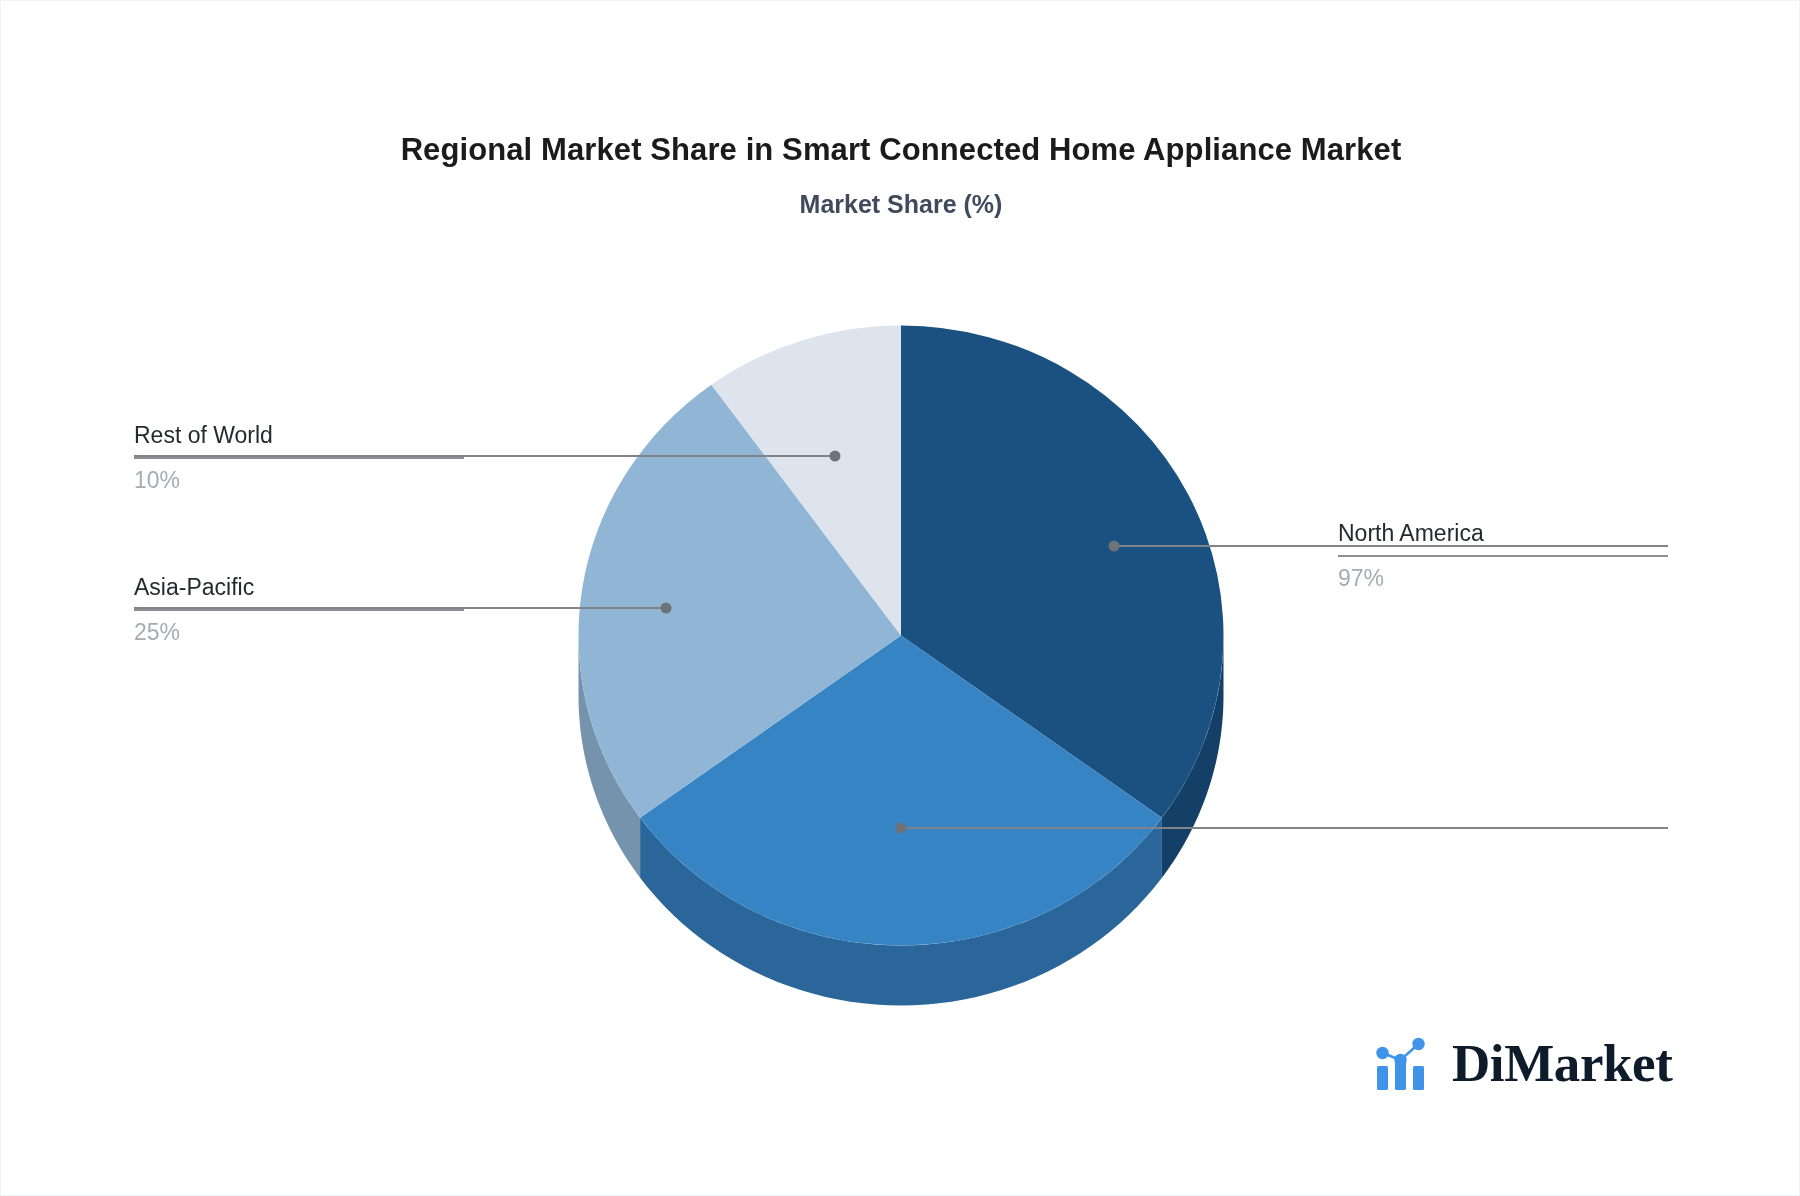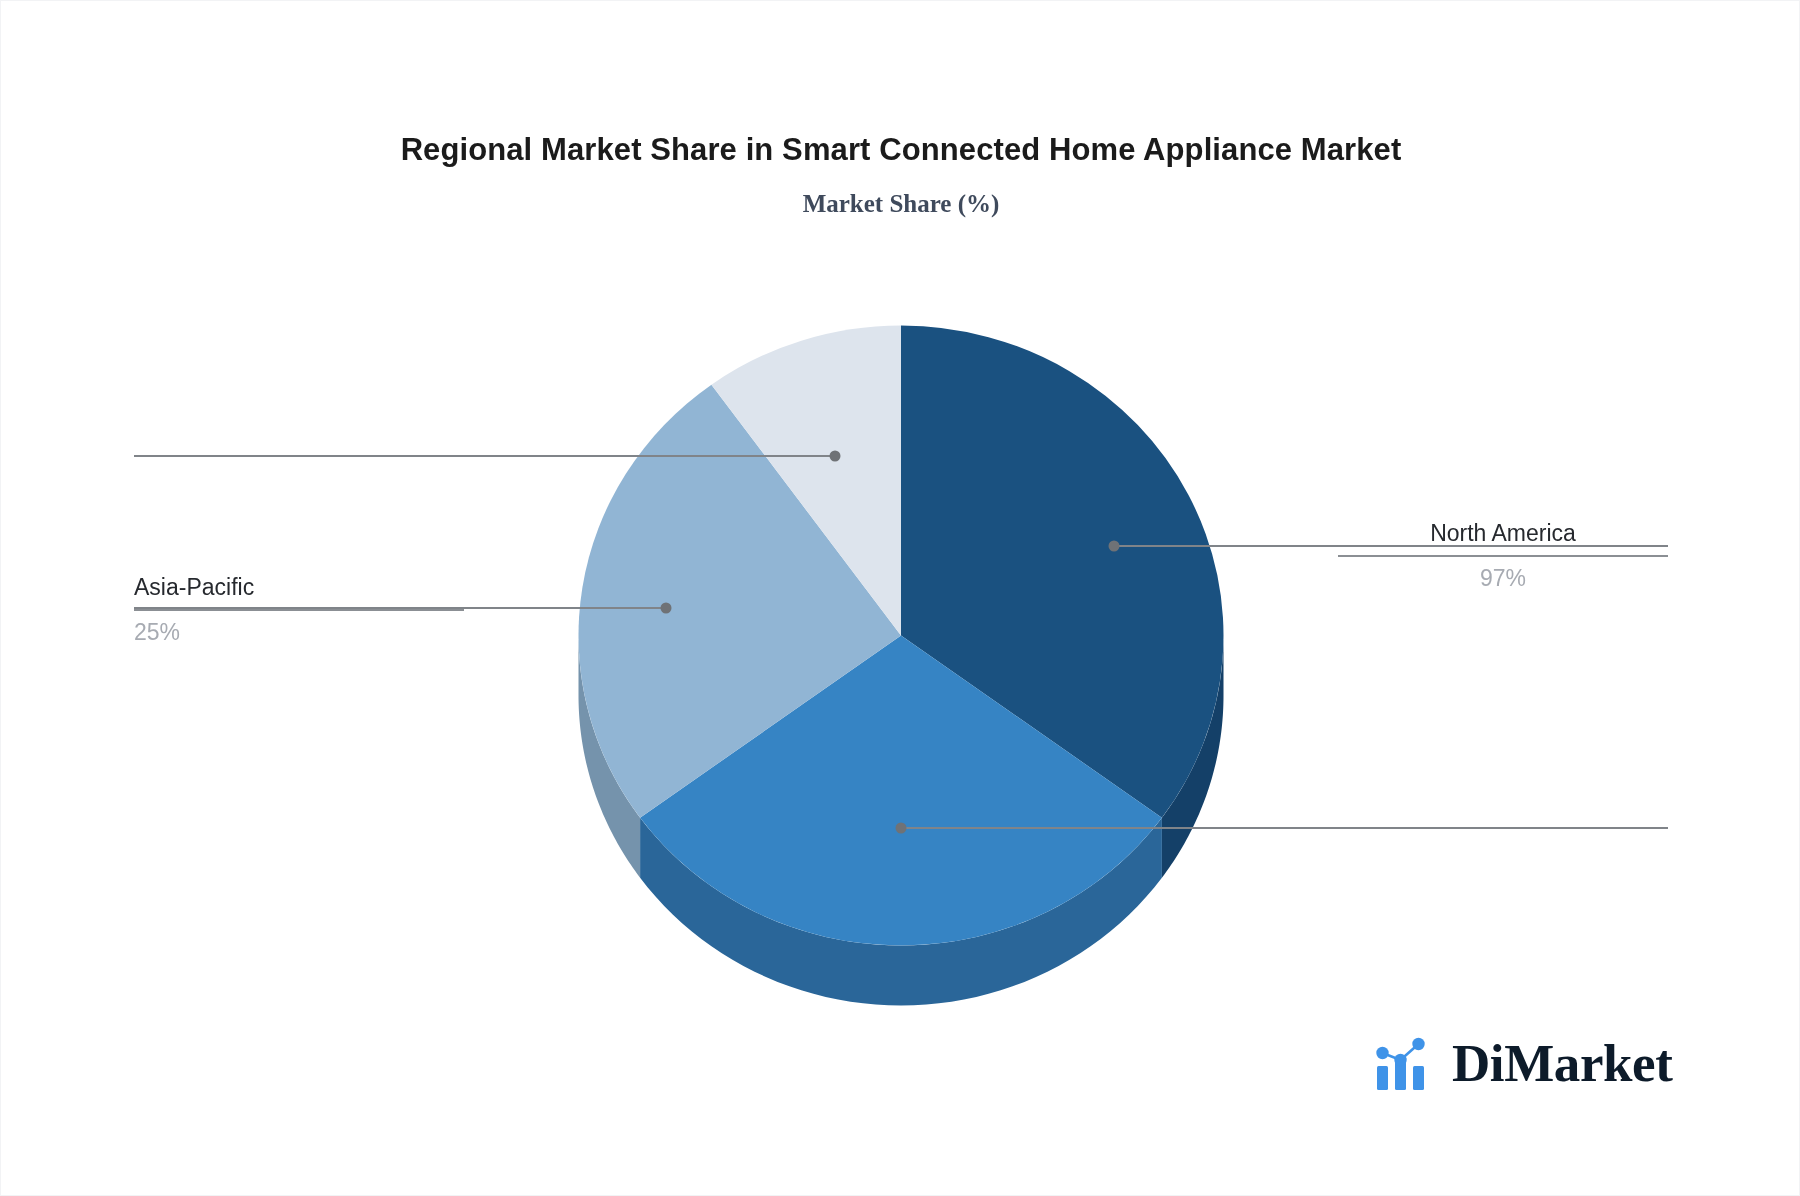--- a/index.html
+++ b/index.html
@@ -34,21 +34,20 @@
     color: #1b1b1b;
     letter-spacing: 0.1px;
     line-height: 1.2;
   }
   .chart-subtitle {
     margin-top: 21px;
     font-size: 25px;
     font-weight: bold;
     color: #3f4a5c;
     line-height: 1.2;
-    font-family: Liberation Serif, serif;
   }
 
   
   #pie-svg {
     position: absolute;
     left: 0;
     top: 0;
     width: 1800px;
     height: 1196px;
   }
@@ -70,21 +69,21 @@
     margin-top: 7px;
     width: 100%;
   }
   .callout .value {
     font-size: 23px;
     color: #a7abb2;
     line-height: 1.25;
     margin-top: 7px;
   }
   .callout.left { text-align: left; }
-  .callout.right { text-align: center; }
+  .callout.right { text-align: left; }
 
   #callout-rest-of-world { left: 133px; top: 420px; }
   #callout-asia-pacific  { left: 133px; top: 572px; }
   #callout-north-america { left: 1337px; top: 518px; }
   #callout-europe        { left: 1337px; top: 800px; }
 
   
   #logo {
     position: absolute;
     left: 1374px;
@@ -135,20 +134,25 @@
       <g>
       <line x1="133" y1="607" x2="665" y2="607" stroke="#808489" stroke-width="2.2"></line>
       <circle cx="665" cy="607" r="5.5" fill="#6f7276"></circle>
     </g>
       <g>
       <line x1="133" y1="455" x2="834" y2="455" stroke="#808489" stroke-width="2.2"></line>
       <circle cx="834" cy="455" r="5.5" fill="#6f7276"></circle>
     </g>
     </svg>
 
+  <div class="callout left" id="callout-rest-of-world">
+    <div class="name">Rest of World</div>
+    <div class="rule"></div>
+    <div class="value">10%</div>
+  </div>
 
   <div class="callout left" id="callout-asia-pacific">
     <div class="name">Asia-Pacific</div>
     <div class="rule"></div>
     <div class="value">25%</div>
   </div>
 
   <div class="callout right" id="callout-north-america">
     <div class="name">North America</div>
     <div class="rule"></div>

